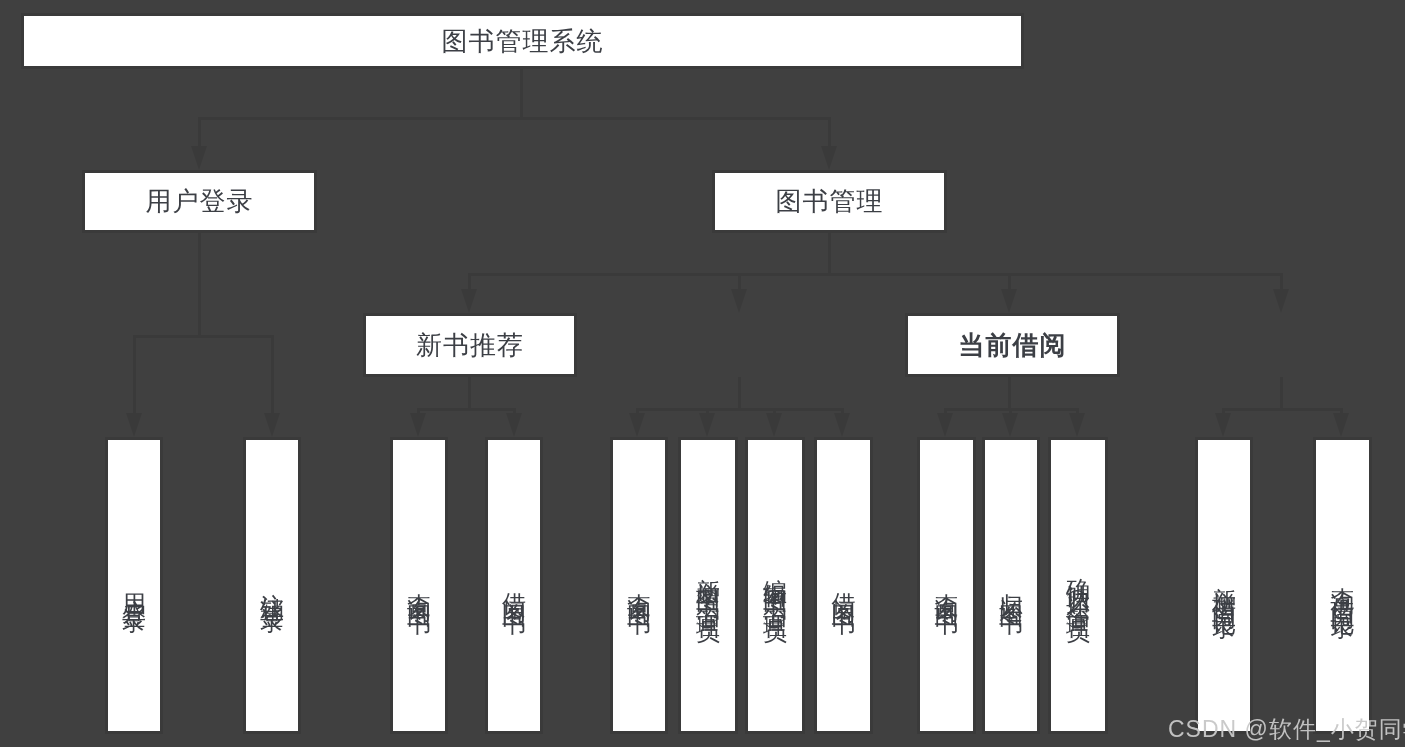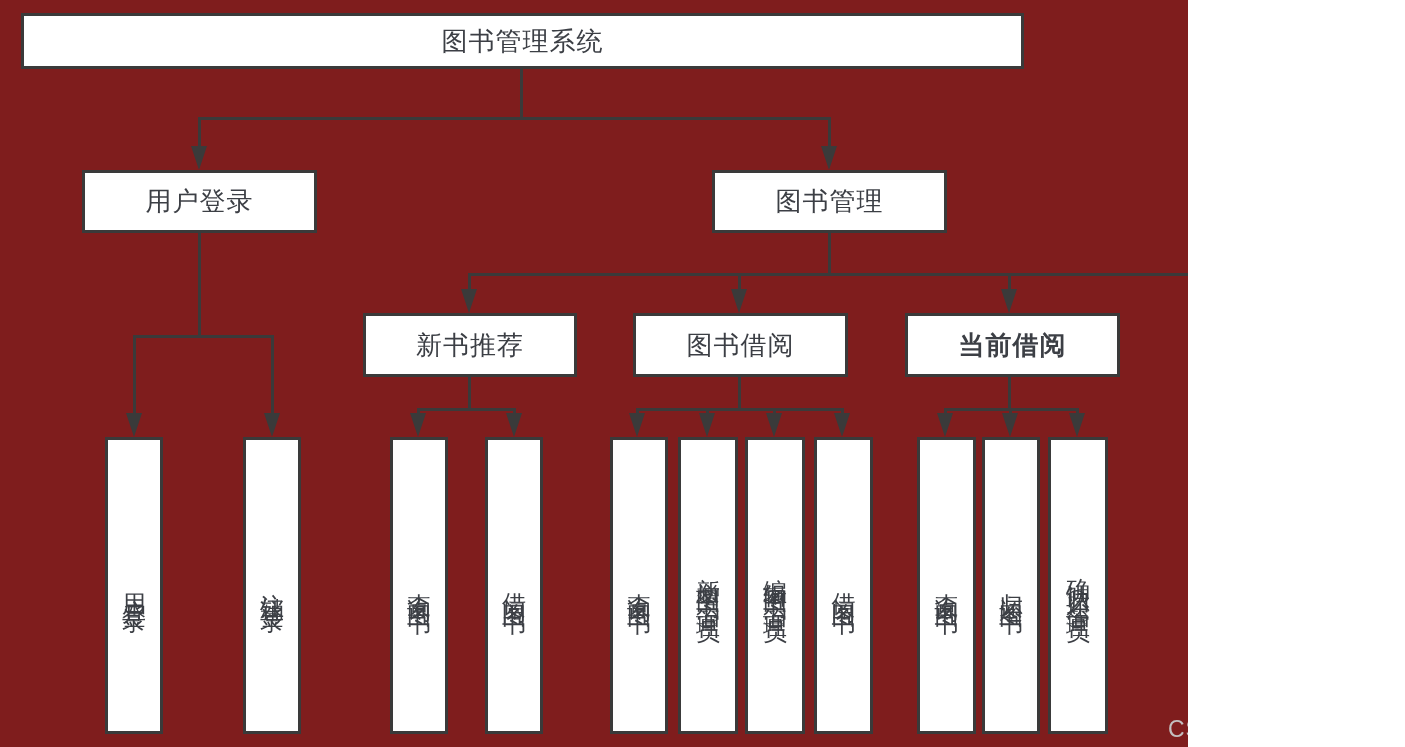--- a/index.html
+++ b/index.html
@@ -3,23 +3,23 @@
 <meta charset="utf-8">
 <style>
   html, body {
     margin: 0;
     padding: 0;
     background: #ffffff;
     font-family: "Liberation Sans", sans-serif;
   }
   .canvas {
     position: relative;
-    width: 1188px;
+    width: 1405px;
     height: 747px;
-    background: #7f1d1d;
+    background: #404040;
     overflow: hidden;
   }
   
   .box {
     position: absolute;
     box-sizing: border-box;
     background: #ffffff;
     border: 3px solid #3a3a3a;
     display: flex;
     align-items: center;
@@ -147,23 +147,20 @@
   </div>
 
   <div class="box hbox" style="left:712px; top:170px; width:235px; height:63px;">
     <span>图书管理</span>
   </div>
 
   <div class="box hbox" style="left:363px; top:313px; width:214px; height:64px;">
     <span>新书推荐</span>
   </div>
 
-  <div class="box hbox" style="left:633px; top:313px; width:215px; height:64px;">
-    <span>图书借阅</span>
-  </div>
 
   <div class="box hbox" style="left:905px; top:313px; width:215px; height:64px;font-weight:bold;">
     <span>当前借阅</span>
   </div>
 
 
   <div class="box vbox" style="left:105px; width:58px;">
     <span class="vtext">用户登录</span>
   </div>
   <div class="box vbox" style="left:243px; width:58px;">

